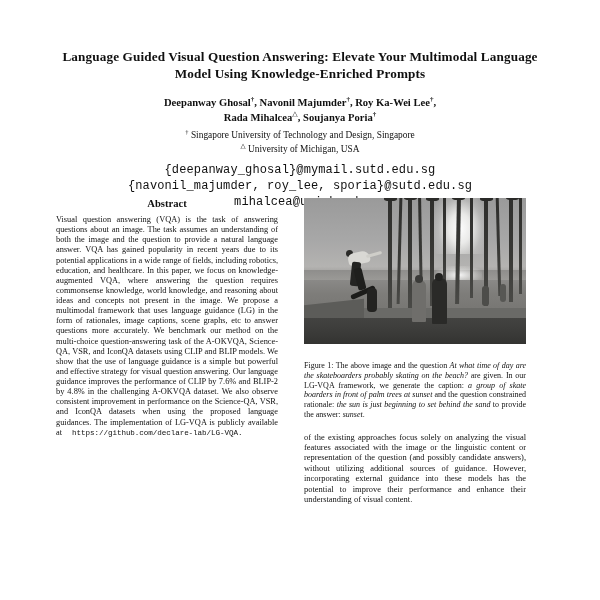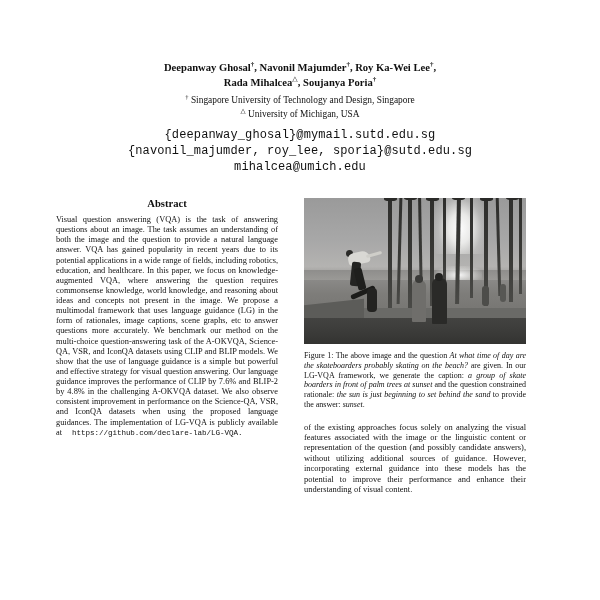--- a/index.html
+++ b/index.html
@@ -262,21 +262,21 @@
     position: absolute;
     left: 46px;
     top: 92px;
     width: 26px;
     height: 5px;
     background: #1c1c1a;
     border-radius: 3px;
     transform: rotate(-24deg);
   }
   .figure-caption {
-    margin-top: 7px;
+    margin-top: 17px;
     font-size: 8.0px;
     line-height: 1.22;
     text-align: justify;
   }
   .figure-caption i { font-style: italic; }
 
   .col-body {
     font-size: 8.45px;
     line-height: 1.235;
     text-align: justify;
@@ -284,20 +284,21 @@
   }
   .col-body p { margin: 0; }
   .col-body p + p { text-indent: 9px; }
 </style>
 </head>
 <body>
 
 <div class="page">
 
   <div class="titleblock">
+    <h1 class="paper-title">Language Guided Visual Question Answering: Elevate Your Multimodal Language Model Using Knowledge-Enriched Prompts</h1>
 
     <div class="authors">
       <div>
         <span>Deepanway Ghosal</span><span class="sup">†</span><span>, Navonil Majumder</span><span class="sup">†</span><span>, Roy Ka-Wei Lee</span><span class="sup">†</span><span>,</span>
       </div>
       <div>
         <span>Rada Mihalcea</span><span class="sup">△</span><span>, Soujanya Poria</span><span class="sup">†</span>
       </div>
     </div>
 

